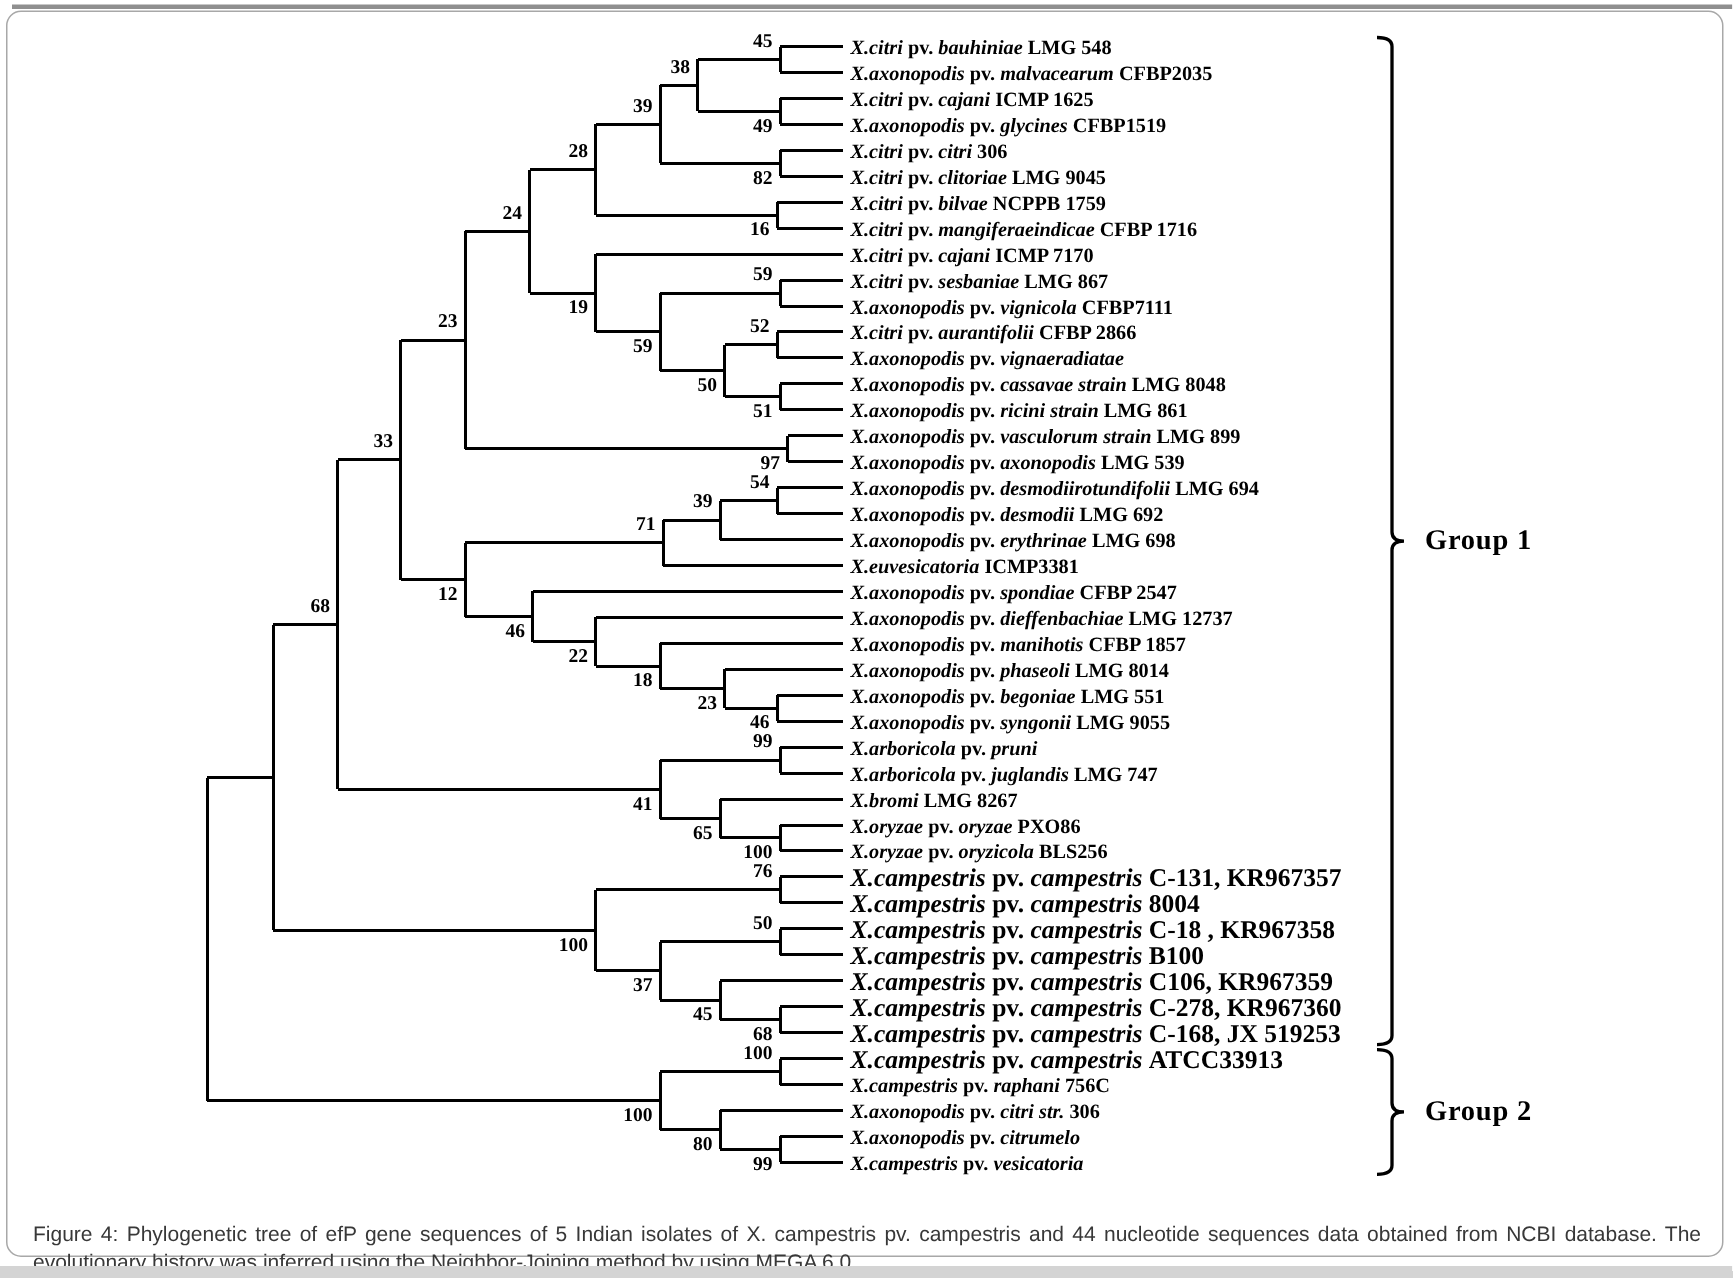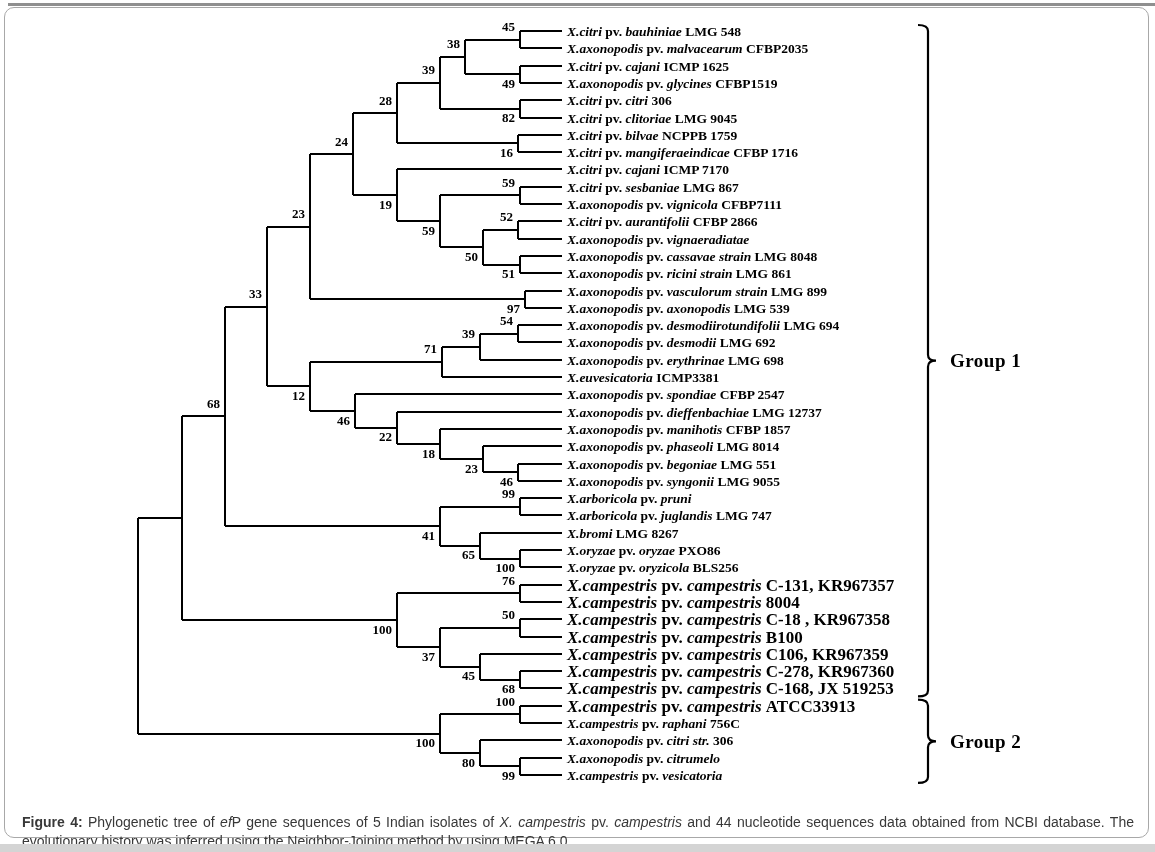--- a/index.html
+++ b/index.html
@@ -14,22 +14,22 @@
   .brace{fill:none;stroke:#000000;stroke-width:2.2;}
   text{fill:#000000;}
   .taxon{font:bold 13.5px "Liberation Serif","DejaVu Serif",serif;dominant-baseline:central;}
   .taxon.big{font-size:17px;}
   .it{font-style:italic;}
   .boot{font:bold 13px "Liberation Serif","DejaVu Serif",serif;text-anchor:end;dominant-baseline:central;}
   .grp{font:bold 19px "Liberation Serif","DejaVu Serif",serif;dominant-baseline:central;letter-spacing:.5px;}
   #figure-caption{position:absolute;left:22px;top:799px;width:1112px;
                   font-family:"Liberation Sans","DejaVu Sans",sans-serif;
                   font-size:14px;line-height:18.5px;color:#383838;text-align:justify;}
-  #figure-caption .b{font-weight:bold;margin-top:16px;}
-  #figure-caption .i{font-style:italic;}
+  #figure-caption .b{font-weight:normal;margin-top:16px;}
+  #figure-caption .i{}
 </style>
 </head>
 <body>
 
 <div id="stage">
   <div id="top-rule"></div>
   <div id="figure-card"></div>
   <svg id="tree-svg" width="1155" height="852" viewBox="0 0 1155 852">
       <g>
         <line x1="520" y1="31" x2="562" y2="31" class="br"></line>

